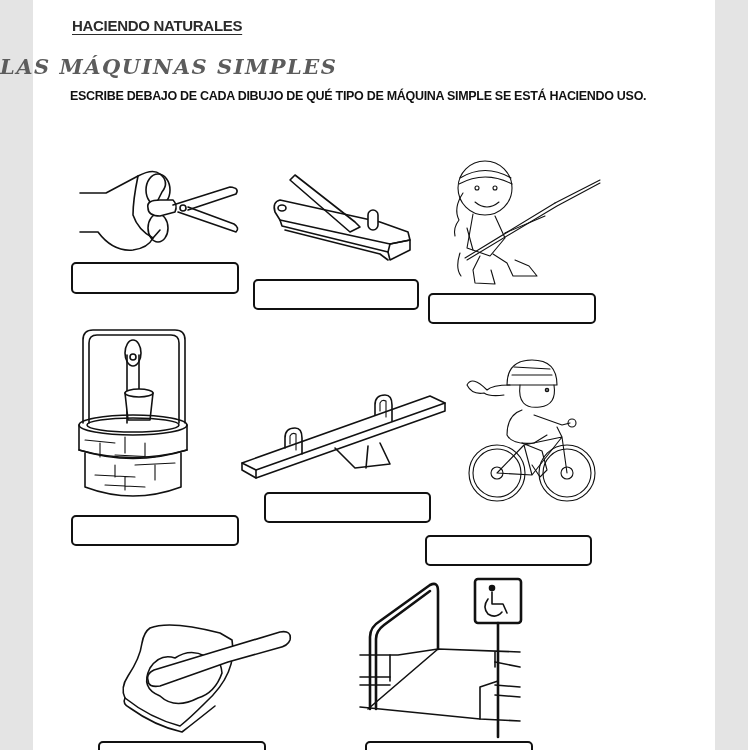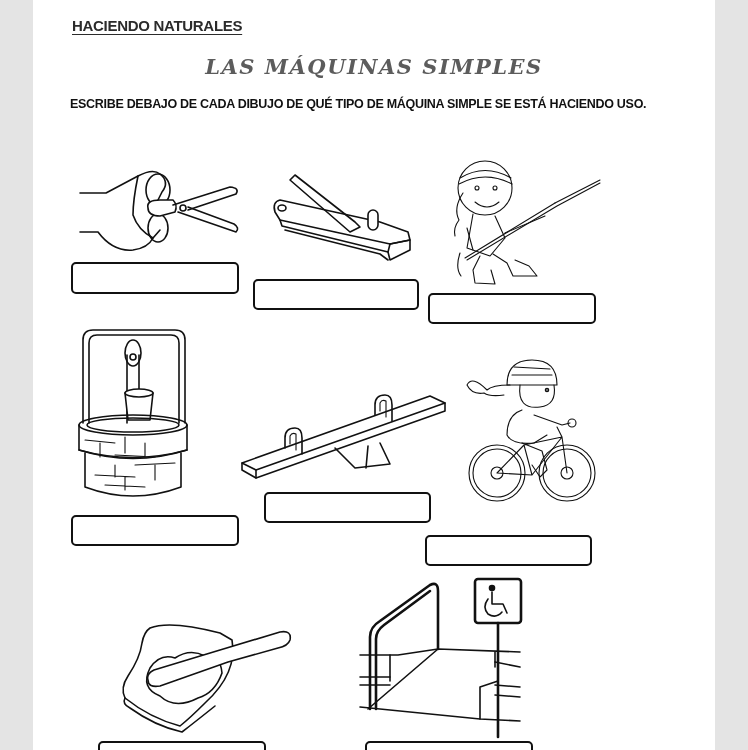--- a/index.html
+++ b/index.html
@@ -1,20 +1,20 @@
 <!DOCTYPE html>
 <html><head>
 <meta charset="utf-8">
 <style>
   html,body{margin:0;padding:0;}
   body{width:748px;height:750px;background:#e4e4e4;position:relative;overflow:hidden;font-family:"Liberation Sans",sans-serif;}
   .paper{position:absolute;left:33px;top:0;width:682px;height:750px;background:#ffffff;}
   .subject{position:absolute;left:72px;top:17px;font-size:15px;font-weight:bold;color:#2b2b2b;text-decoration:underline;text-underline-offset:3px;letter-spacing:-0.3px;}
-  .title{position:absolute;left:0;width:748px;top:54px;text-align:center;font-family:"DejaVu Serif",serif;font-size:21px;font-style:italic;font-weight:bold;color:#5c5c5c;letter-spacing:1.5px;}
-  .instr{position:absolute;left:70px;top:94px;width:590px;font-size:12.5px;font-weight:bold;color:#111;line-height:21px;letter-spacing:-0.3px;}
+  .title{position:absolute;left:0;width:748px;top:54px;font-family:"DejaVu Serif",serif;font-size:21px;font-style:italic;font-weight:bold;color:#5c5c5c;letter-spacing:1.5px;}
+  .instr{position:absolute;left:70px;top:86px;width:590px;font-size:12.5px;font-weight:bold;color:#111;line-height:21px;letter-spacing:-0.3px;}
   .box{position:absolute;border:2.5px solid #111;border-radius:5px;background:#fff;box-sizing:border-box;}
   .box input{width:100%;height:100%;border:none;outline:none;background:transparent;font-family:"Liberation Sans",sans-serif;font-size:13px;padding:0 8px;box-sizing:border-box;}
   svg.pic{position:absolute;overflow:visible;}
   svg.pic *{fill:none;stroke:#111;stroke-width:1.6;stroke-linejoin:round;stroke-linecap:round;}
   svg.pic .thin{stroke-width:1.1;}
   svg.pic .thick{stroke-width:2.6;}
   svg.pic .fillw{fill:#fff;}
 </style>
 </head>
 <body>

